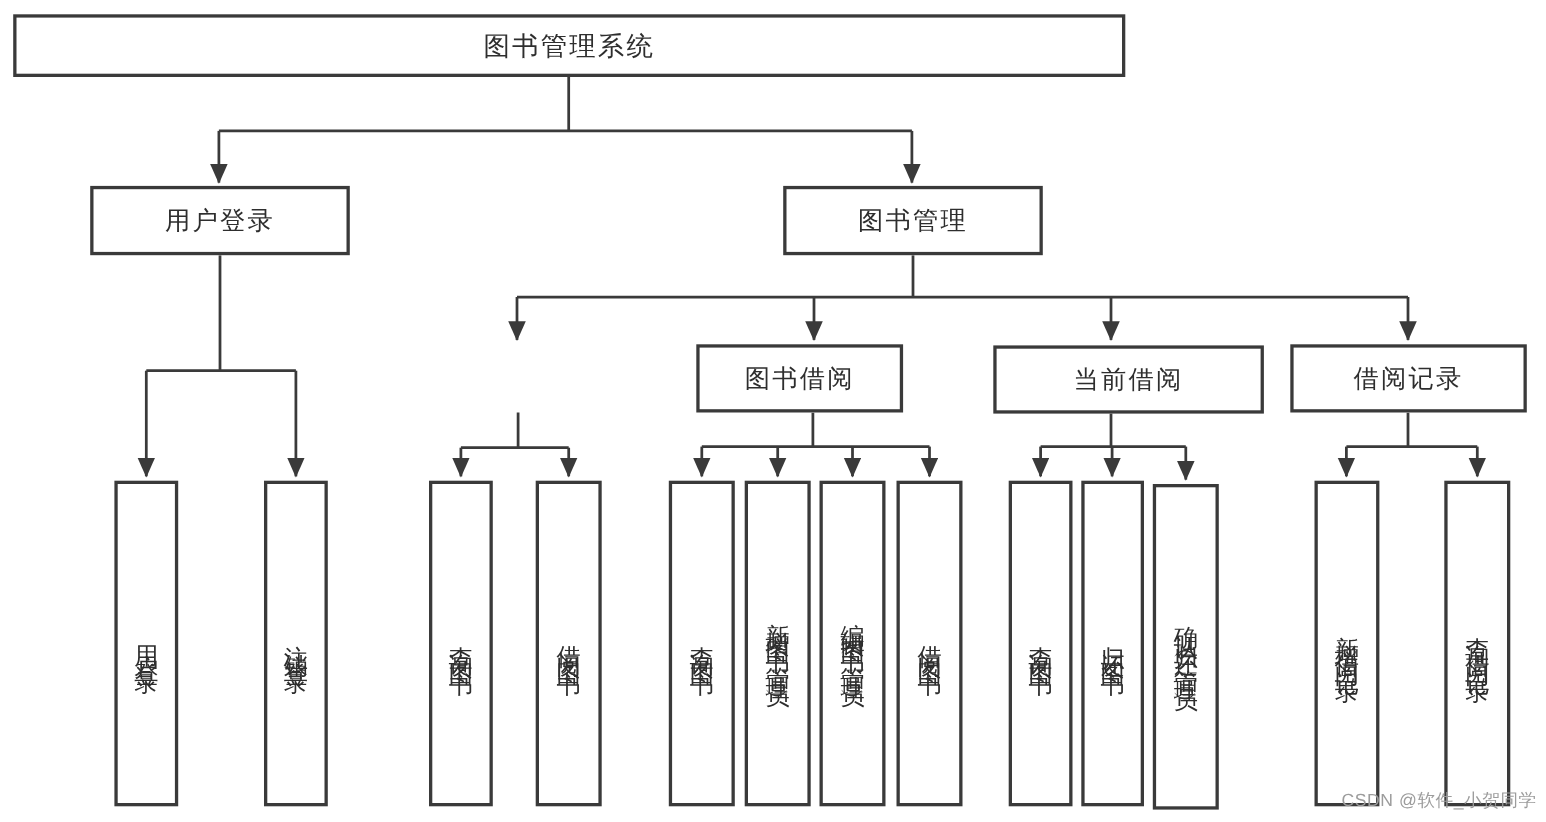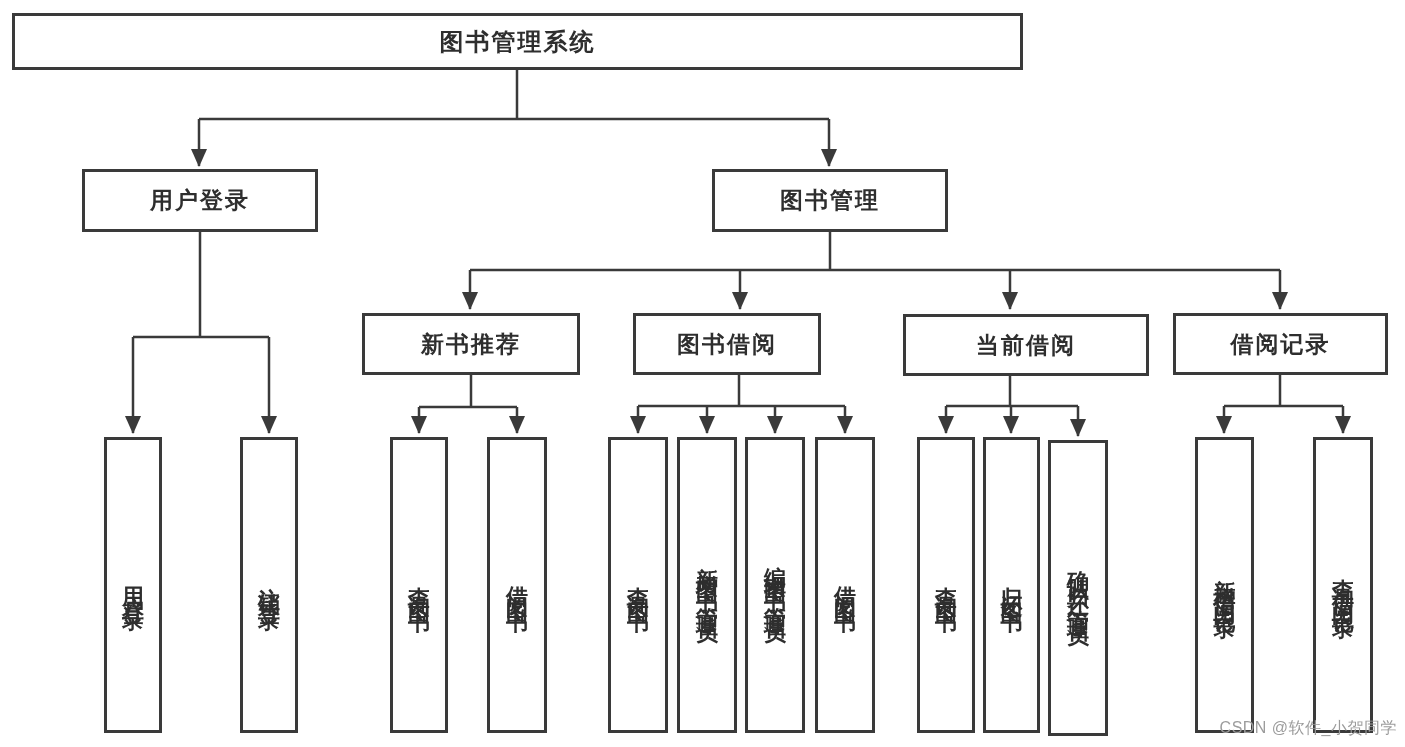--- a/index.html
+++ b/index.html
@@ -14,21 +14,20 @@
   }
   .connectors { position: absolute; left: 0; top: 0; }
   .node {
     position: absolute;
     border: 3px solid #3a3a3a;
     background: #ffffff;
     display: flex;
     align-items: center;
     justify-content: center;
     color: #2e2e2e;
-    font-weight: bold;
   }
   .h  { font-size: 23px; letter-spacing: 2px; white-space: nowrap; }
   .title { font-size: 24px; letter-spacing: 2px; }
   .v span {
     writing-mode: vertical-rl;
     text-orientation: mixed;
     font-size: 22px;
     letter-spacing: 8px;
     line-height: 1;
   }
@@ -117,23 +116,20 @@
     <span class="title">图书管理系统</span>
   </div>
 
   <div class="node n-ulogin">
     <span class="h">用户登录</span>
   </div>
   <div class="node n-bmgmt">
     <span class="h">图书管理</span>
   </div>
 
-  <div class="node n-nrec">
-    <span class="h">新书推荐</span>
-  </div>
   <div class="node n-bborrow">
     <span class="h">图书借阅</span>
   </div>
   <div class="node n-cborrow">
     <span class="h">当前借阅</span>
   </div>
   <div class="node n-brec">
     <span class="h">借阅记录</span>
   </div>
 

